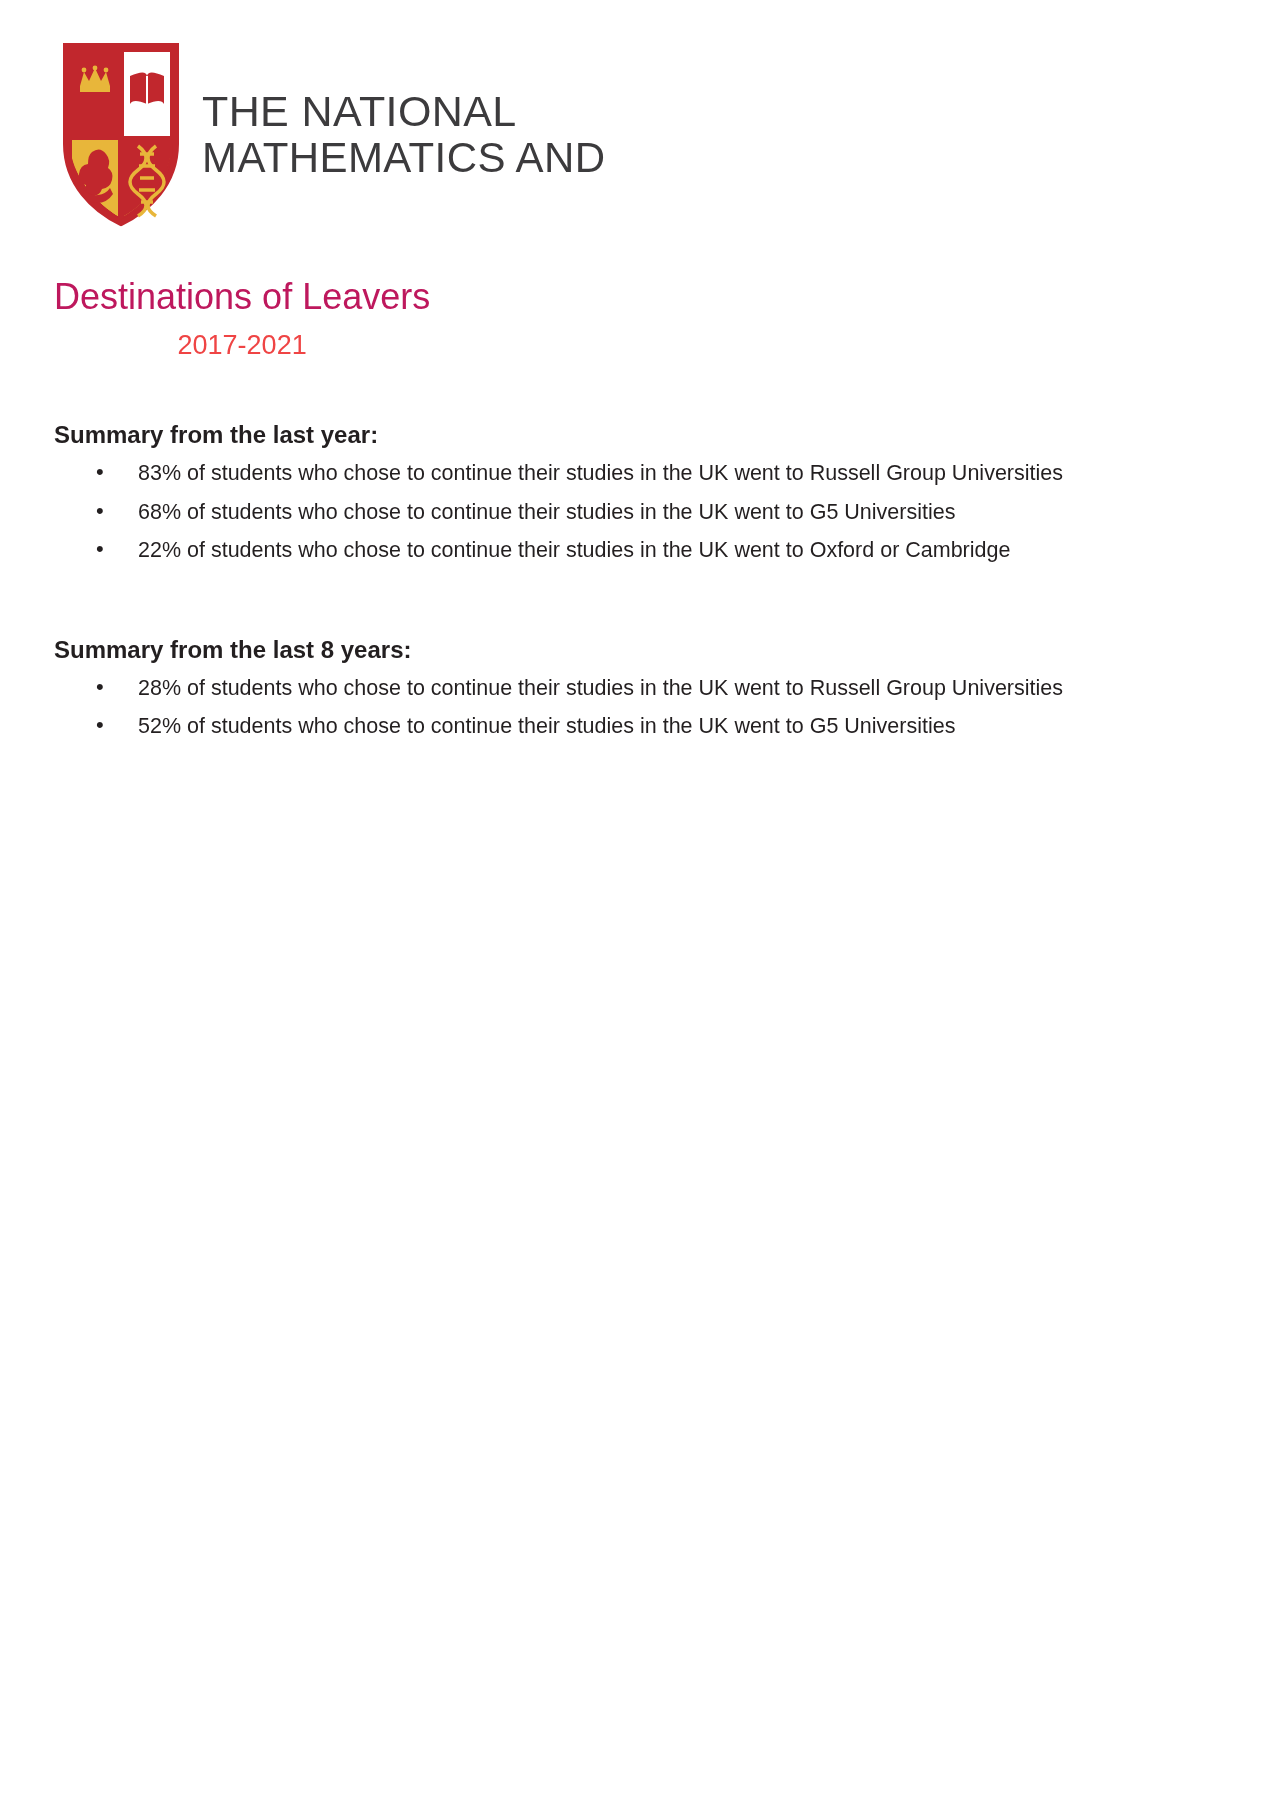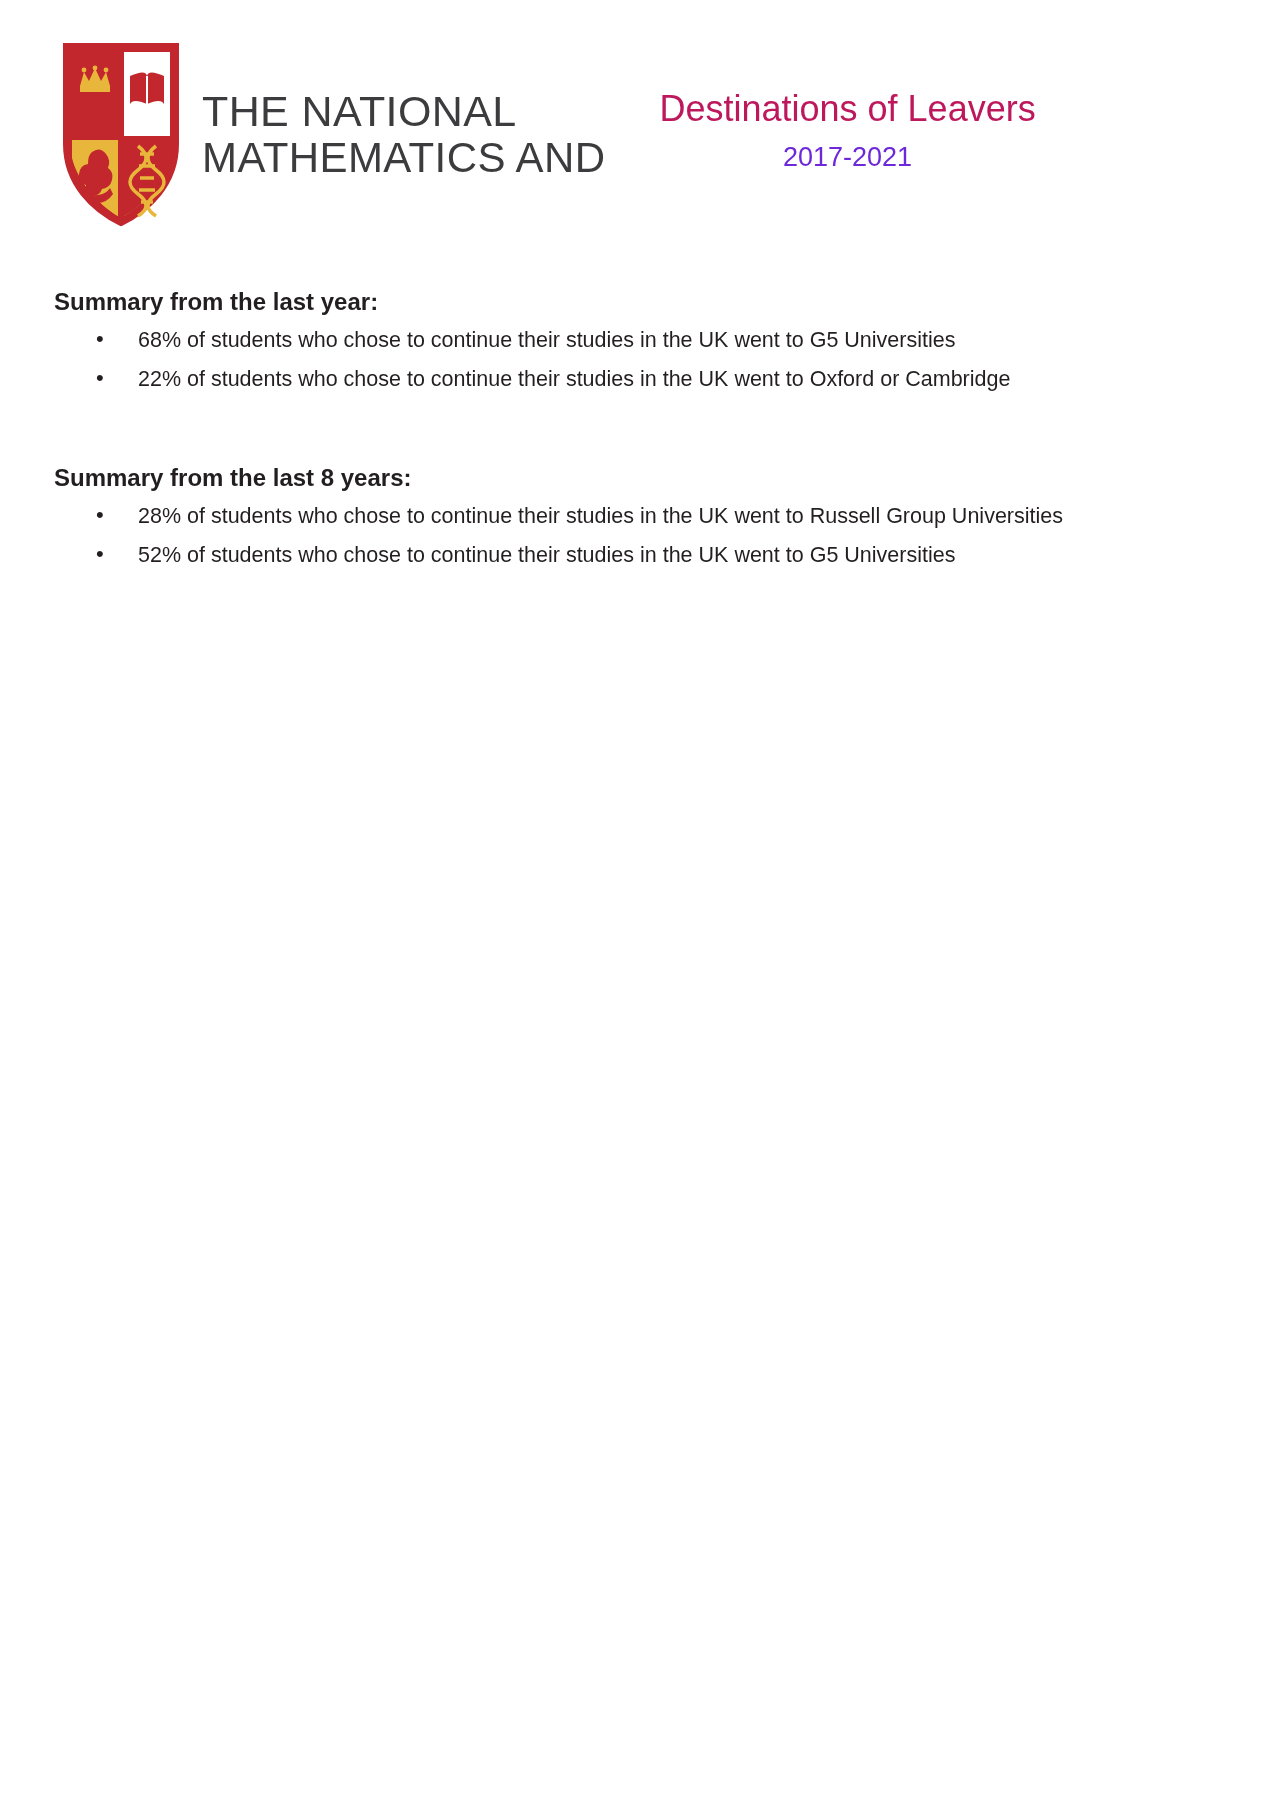--- a/index.html
+++ b/index.html
@@ -21,20 +21,21 @@
     position: relative;
     box-sizing: border-box;
     padding: 0;
   }
 
   
   .header {
     display: flex;
     align-items: flex-start;
     padding: 40px 0 0 0;
+    flex-direction: column;
   }
   .logo-block {
     display: flex;
     align-items: center;
     margin-left: 62px;
   }
   .crest {
     width: 118px;
     height: 188px;
     position: relative;
@@ -61,21 +62,21 @@
     text-align: center;
   }
   .doc-title {
     font-size: 36px;
     color: #be185d;
     font-weight: 400;
     white-space: nowrap;
   }
   .doc-subtitle {
     font-size: 27px;
-    color: #6d28d9;
+    color: #ef4444;
     margin-top: 12px;
     font-weight: 400;
   }
 
   
   .content {
     margin: 60px 0 0 54px;
     width: 1180px;
   }
   .section { margin-bottom: 48px; }
@@ -168,20 +169,21 @@
       <div class="doc-title">Destinations of Leavers</div>
       <div class="doc-subtitle">2017-2021</div>
     </div>
   </div>
 
   <div class="content">
 
     <div class="section">
       <div class="section-heading">Summary from the last year:</div>
       <ul class="bullets">
+        <li>83% of students who chose to continue their studies in the UK went to Russell Group Universities</li>
         <li>68% of students who chose to continue their studies in the UK went to G5 Universities</li>
         <li>22% of students who chose to continue their studies in the UK went to Oxford or Cambridge</li>
       </ul>
     </div>
 
     <div class="gap"></div>
 
     <div class="section">
       <div class="section-heading">Summary from the last 8 years:</div>
       <ul class="bullets">

